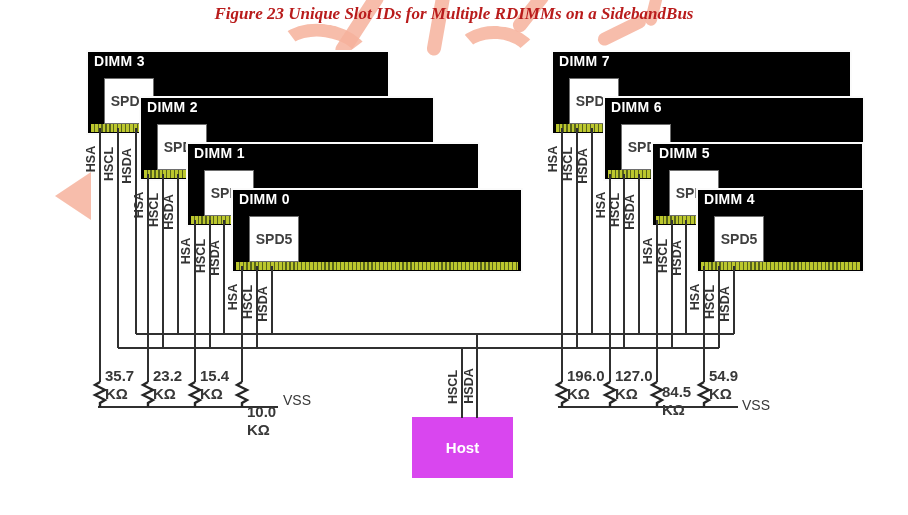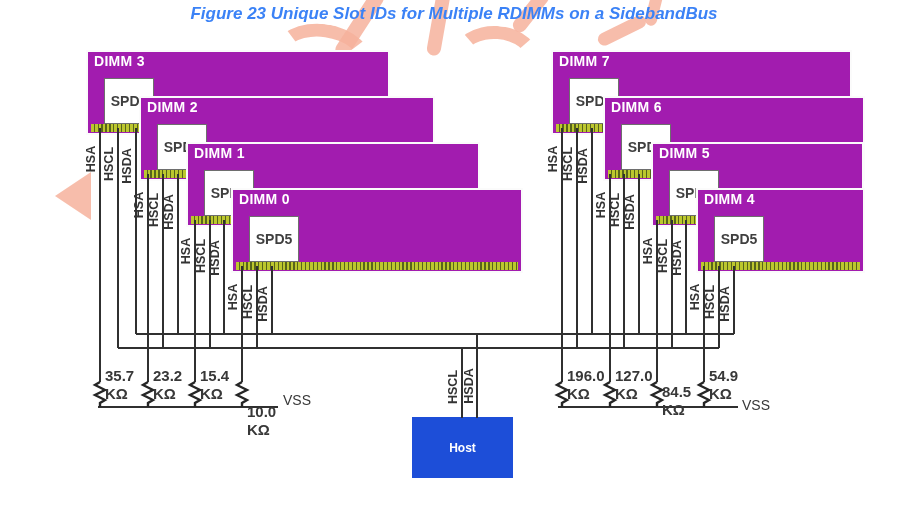--- a/index.html
+++ b/index.html
@@ -1,50 +1,50 @@
 <!DOCTYPE html>
 <html><head>
 <meta charset="utf-8">
 <style>
   html,body{margin:0;padding:0;background:#ffffff;}
   #stage{position:relative;width:908px;height:515px;background:#ffffff;overflow:hidden;
          font-family:"Liberation Sans",sans-serif;}
   
   .fig-title{position:absolute;left:0;right:0;top:4px;text-align:center;
-    font-family:Liberation Sans, sans-serif;font-style:italic;font-weight:700;
-    font-size:17px;color:#3b82f6;z-index:7;}
+    font-family:Liberation Serif, serif;font-style:italic;font-weight:700;
+    font-size:17px;color:#b91c1c;z-index:7;}
   
   .wm{position:absolute;z-index:0;opacity:.85;}
   .wm-bar{background:#f6b29c;border-radius:8px;}
   .wm-arc{border:13px solid transparent;border-top-color:#f6b29c;border-radius:50%;}
   .wm-tri{width:0;height:0;border-right:36px solid #f6b29c;
           border-top:24px solid transparent;border-bottom:24px solid transparent;background:none;}
   
-  .dimm{position:absolute;background:#a21caf;border:2px solid #fbfbfb;box-sizing:border-box;}
+  .dimm{position:absolute;background:#000000;border:2px solid #fbfbfb;box-sizing:border-box;}
   .dimm-label{position:absolute;left:6px;top:1px;color:#ffffff;font-size:14px;font-weight:700;
               letter-spacing:.3px;white-space:nowrap;}
   .spd{position:absolute;left:16px;top:26px;width:48px;height:44px;background:#ffffff;
        border:1px solid #6e6e6e;display:flex;align-items:center;justify-content:center;
        font-size:14px;font-weight:600;color:#3f3f3f;}
   .pins{position:absolute;left:3px;right:3px;bottom:1px;height:8px;
         background:repeating-linear-gradient(90deg,#bcc72e 0 2.6px,#57641b 2.6px 3.9px);}
   
   #wires{position:absolute;left:0;top:0;z-index:5;pointer-events:none;}
   
   .sig{position:absolute;z-index:6;font-size:12.5px;font-weight:700;color:#333333;
        white-space:nowrap;transform:translate(-50%,-50%) rotate(-90deg);}
   
   .res-label{position:absolute;z-index:6;font-size:15px;font-weight:700;color:#383838;
              line-height:17.5px;white-space:nowrap;}
   .res-label span{display:block;}
   .vss{position:absolute;z-index:6;font-size:14px;font-weight:400;color:#383838;}
   
-  .host{position:absolute;left:412px;top:417px;width:101px;height:61px;background:#1d4ed8;
+  .host{position:absolute;left:412px;top:417px;width:101px;height:61px;background:#d946ef;
         display:flex;align-items:center;justify-content:center;color:#ffffff;
-        font-size:12px;font-weight:700;z-index:4;}
+        font-size:15px;font-weight:700;z-index:4;}
 </style>
 </head>
 <body>
 
 <div id="stage">
 
   <div class="wm wm-arc" style="left:272px;top:24px;width:74px;height:44px;transform:rotate(8deg);"></div>
   <div class="wm wm-arc" style="left:452px;top:26px;width:62px;height:40px;transform:rotate(4deg);"></div>
   <div class="wm wm-bar" style="left:352px;top:-14px;width:15px;height:76px;transform:rotate(33deg);"></div>
   <div class="wm wm-bar" style="left:432px;top:-16px;width:14px;height:72px;transform:rotate(10deg);"></div>

